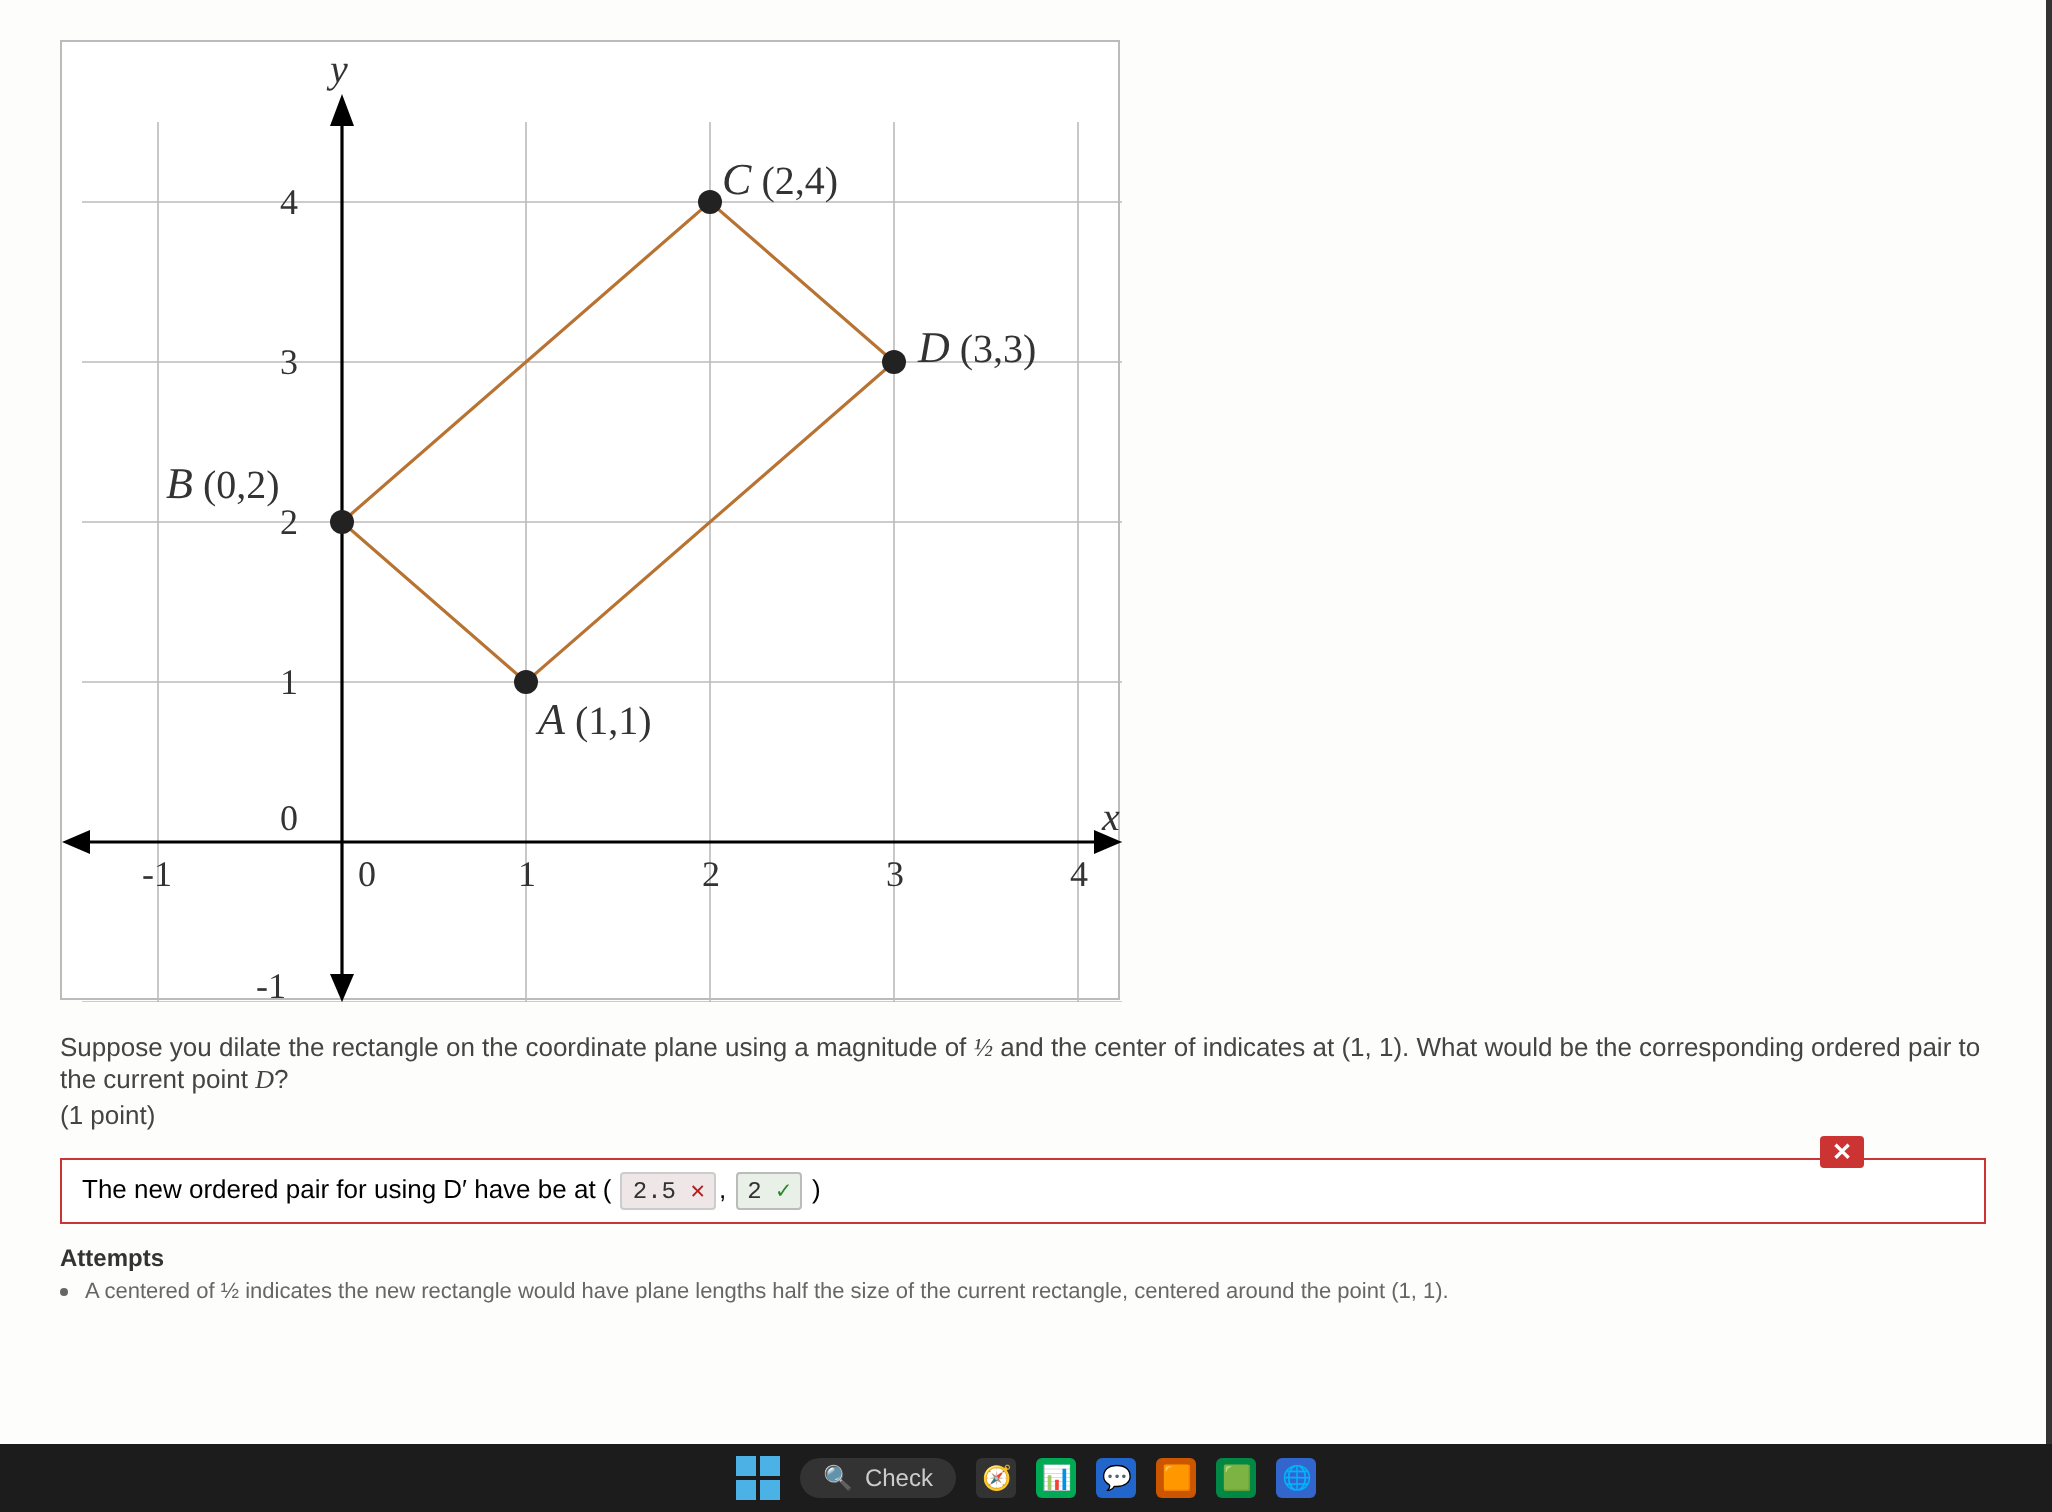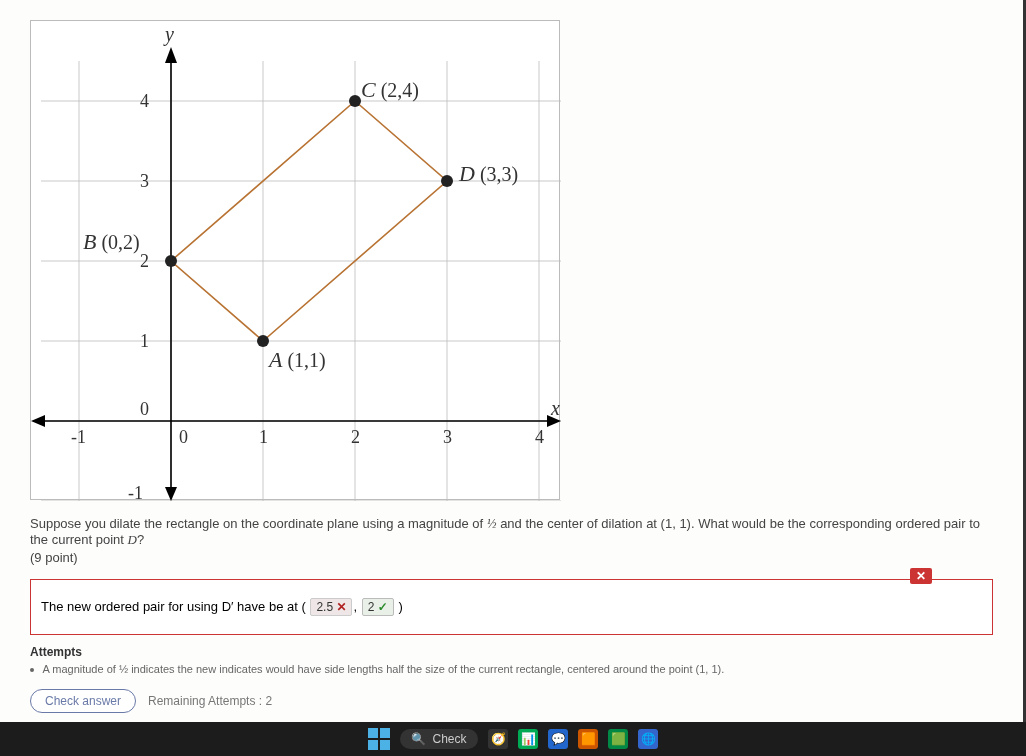--- a/index.html
+++ b/index.html
@@ -48,22 +48,22 @@
     background:#fff;
     padding:6px 10px;
     font: 13px Arial, sans-serif;
     position:relative;
     margin-bottom:10px;
   }
   .answer-row .chip {
     display:inline-block;
     padding:1px 5px;
     border-radius:2px;
-    margin:12px 1px;
-    font-family: Liberation Sans, sans-serif;
+    margin:0 1px;
+    font-family: Liberation Mono, monospace;
     font-size:12px;
   }
   .chip.wrong { background:#efe7e7; color:#333; border:1px solid #ccc;}
   .chip.right { background:#e8f0e8; color:#333; border:1px solid #bbb;}
   .xmark { color:#b02020; font-weight:bold; font-size:12px;}
   .chk { color:#2a8a2a; font-weight:bold; font-size:12px;}
   .close-tab {
     position:absolute;
     top:-12px; right:60px;
     background:#c33; color:#fff;
@@ -165,46 +165,42 @@
       <g>
         <text class="ptlbl" x="238" y="346"><tspan class="it">A</tspan> (1,1)</text>
         <text class="ptlbl" x="52" y="228"><tspan class="it">B</tspan> (0,2)</text>
         <text class="ptlbl" x="330" y="76"><tspan class="it">C</tspan> (2,4)</text>
         <text class="ptlbl" x="428" y="160"><tspan class="it">D</tspan> (3,3)</text>
       </g>
     </svg>
   </div>
 
   <div class="question">
-    <span>Suppose you dilate the rectangle on the coordinate plane using a magnitude of </span><span class="mf">½</span><span> and the center of dilation at </span><span>(1, 1)</span><span>. What would be the corresponding ordered pair to the current point </span><span class="mf">D</span><span>?</span>
-  </div>
-  <div class="points">(9 point)</div>
+    <span>Suppose you dilate the rectangle on the coordinate plane using a magnitude of </span><span class="mf">½</span><span> and the center of indicates at </span><span>(1, 1)</span><span>. What would be the corresponding ordered pair to the current point </span><span class="mf">D</span><span>?</span>
+  </div>
+  <div class="points">(1 point)</div>
 
   <div class="answer-row">
     <div class="close-tab">✕</div>
     <span>The new ordered pair for using </span><span class="mf">D′</span><span> have be at (</span>
     <span class="chip wrong">
       <span>2.5</span> <span class="xmark">✕</span>
     </span>,
     <span class="chip right">
       <span>2</span> <span class="chk">✓</span>
     </span>
     <span>)</span>
   </div>
 
   <div class="incorrect-lbl">Attempts</div>
   <div class="explain">
     <span class="bullet"></span>
-    <span>A magnitude of </span><span class="mf">½</span><span> indicates the new indicates would have side lengths half the size of the current rectangle, centered around the point </span><span>(1, 1)</span><span>.</span>
-  </div>
-
-  <div class="btnrow">
-    <button class="check-btn">Check answer</button>
-    <span class="remain">Remaining Attempts : 2</span>
-  </div>
+    <span>A centered of </span><span class="mf">½</span><span> indicates the new rectangle would have plane lengths half the size of the current rectangle, centered around the point </span><span>(1, 1)</span><span>.</span>
+  </div>
+
 </div>
 
 <div class="taskbar">
   <div class="tb-start">
       <div></div>
       <div></div>
       <div></div>
       <div></div>
     </div>
   <div class="tb-search">

